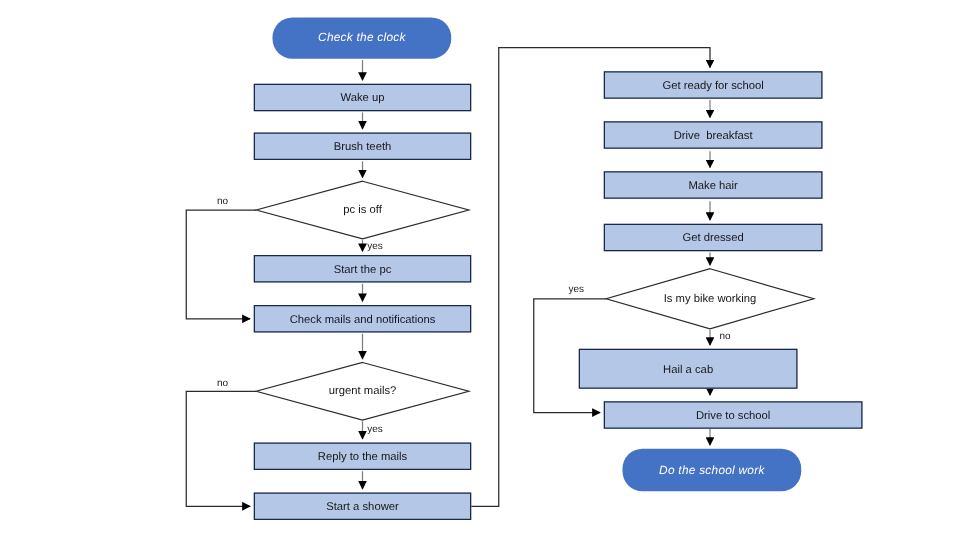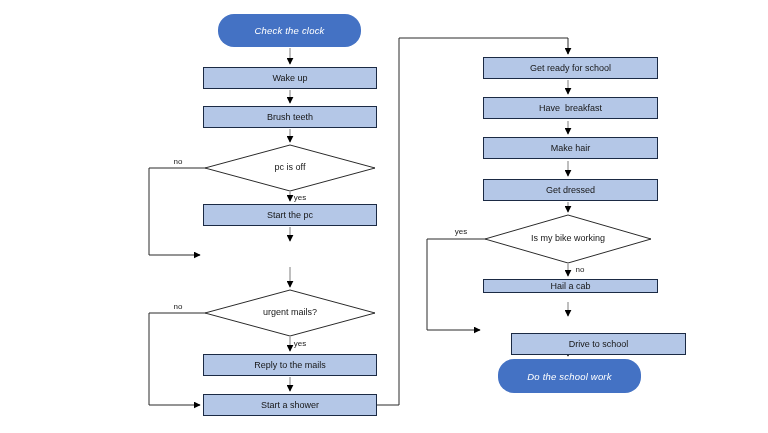--- a/index.html
+++ b/index.html
@@ -73,29 +73,30 @@
       <polygon points="568,215 651,239 568,263 485,239"></polygon>
     </g>
   </svg>
 
   <div class="terminal" style="left:218px;top:14px;width:143px;height:33px;">Check the clock</div>
   <div class="terminal" style="left:498px;top:359px;width:143px;height:34px;">Do the school work</div>
 
   <div class="process" style="left:203px;top:67px;width:174px;height:22px;">Wake up</div>
   <div class="process" style="left:203px;top:106px;width:174px;height:22px;">Brush teeth</div>
   <div class="process" style="left:203px;top:204px;width:174px;height:22px;">Start the pc</div>
+  <div class="process" style="left:203px;top:244px;width:174px;height:22px;">Check mails and notifications</div>
   <div class="process" style="left:203px;top:354px;width:174px;height:22px;">Reply to the mails</div>
   <div class="process" style="left:203px;top:394px;width:174px;height:22px;">Start a shower</div>
 
   <div class="process" style="left:483px;top:57px;width:175px;height:22px;">Get ready for school</div>
-  <div class="process" style="left:483px;top:97px;width:175px;height:22px;">Have  breakfast</div>
+  <div class="process" style="left:483px;top:97px;width:175px;height:22px;">Drive  breakfast</div>
   <div class="process" style="left:483px;top:137px;width:175px;height:22px;">Make hair</div>
   <div class="process" style="left:483px;top:179px;width:175px;height:22px;">Get dressed</div>
-  <div class="process" style="left:483px;top:279px;width:175px;height:14px;">Hail a cab</div>
-  <div class="process" style="left:483px;top:333px;width:175px;height:22px;margin-left:28px;">Drive to school</div>
+  <div class="process" style="left:463px;top:279px;width:175px;height:32px;">Hail a cab</div>
+  <div class="process" style="left:483px;top:321px;width:207px;height:22px;">Drive to school</div>
 
   <div class="diamond-label" style="left:290px;top:168px;">pc is off</div>
   <div class="diamond-label" style="left:290px;top:313px;">urgent mails?</div>
   <div class="diamond-label" style="left:568px;top:239px;">Is my bike working</div>
 
   <div class="edge-label" style="left:178px;top:161px;">no</div>
   <div class="edge-label" style="left:300px;top:197px;">yes</div>
   <div class="edge-label" style="left:178px;top:306px;">no</div>
   <div class="edge-label" style="left:300px;top:343px;">yes</div>
   <div class="edge-label" style="left:461px;top:231px;">yes</div>

